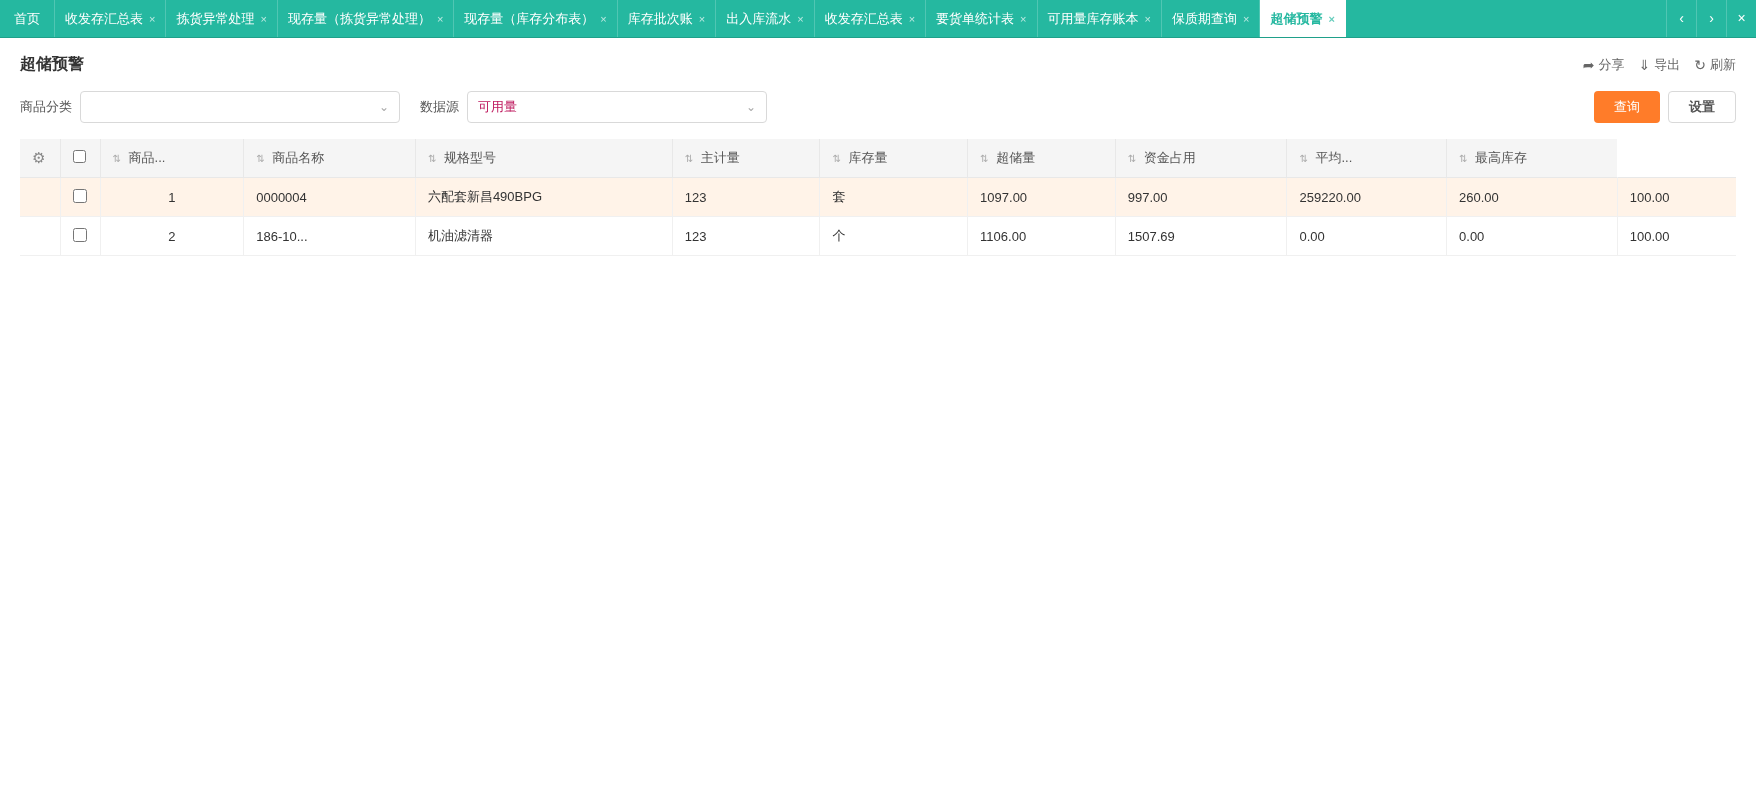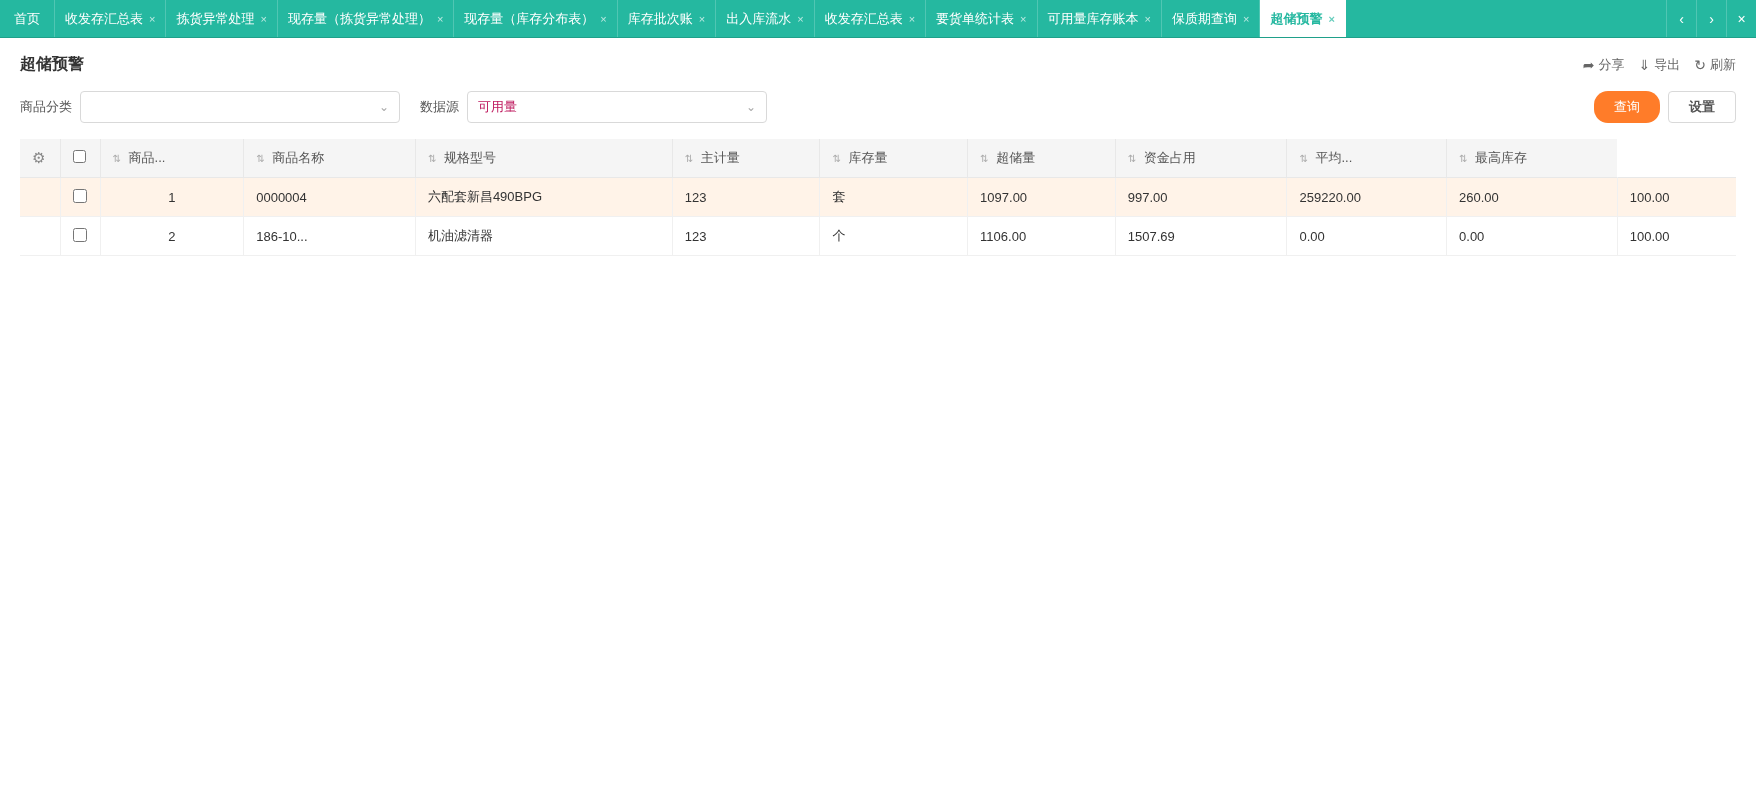--- a/index.html
+++ b/index.html
@@ -1,21 +1,21 @@
 <!DOCTYPE html>
 <html><head>
   <meta charset="utf-8">
   <style>
     * { box-sizing: border-box; margin: 0; padding: 0; }
     body { font-family: "Microsoft YaHei", "PingFang SC", Arial, sans-serif; font-size: 13px; background: #fff; color: #333; }
 
     
     .nav-bar {
       display: flex;
-      align-items: flex-start;
+      align-items: flex-end;
       background: #25b8a0;
       height: 38px;
       overflow: hidden;
       border-bottom: 1px solid #1fa08a;
     }
     .nav-item {
       display: flex;
       align-items: center;
       padding: 0 10px;
       height: 100%;
@@ -126,21 +126,21 @@
     }
     .filter-buttons {
       margin-left: auto;
       display: flex;
       gap: 8px;
     }
     .btn-query {
       background: #ff7c29;
       color: #fff;
       border: none;
-      border-radius: 14px;
+      border-radius: 4px;
       padding: 6px 20px;
       font-size: 13px;
       cursor: pointer;
       height: 32px;
     }
     .btn-settings {
       background: #fff;
       color: #555;
       border: 1px solid #d9d9d9;
       border-radius: 4px;

